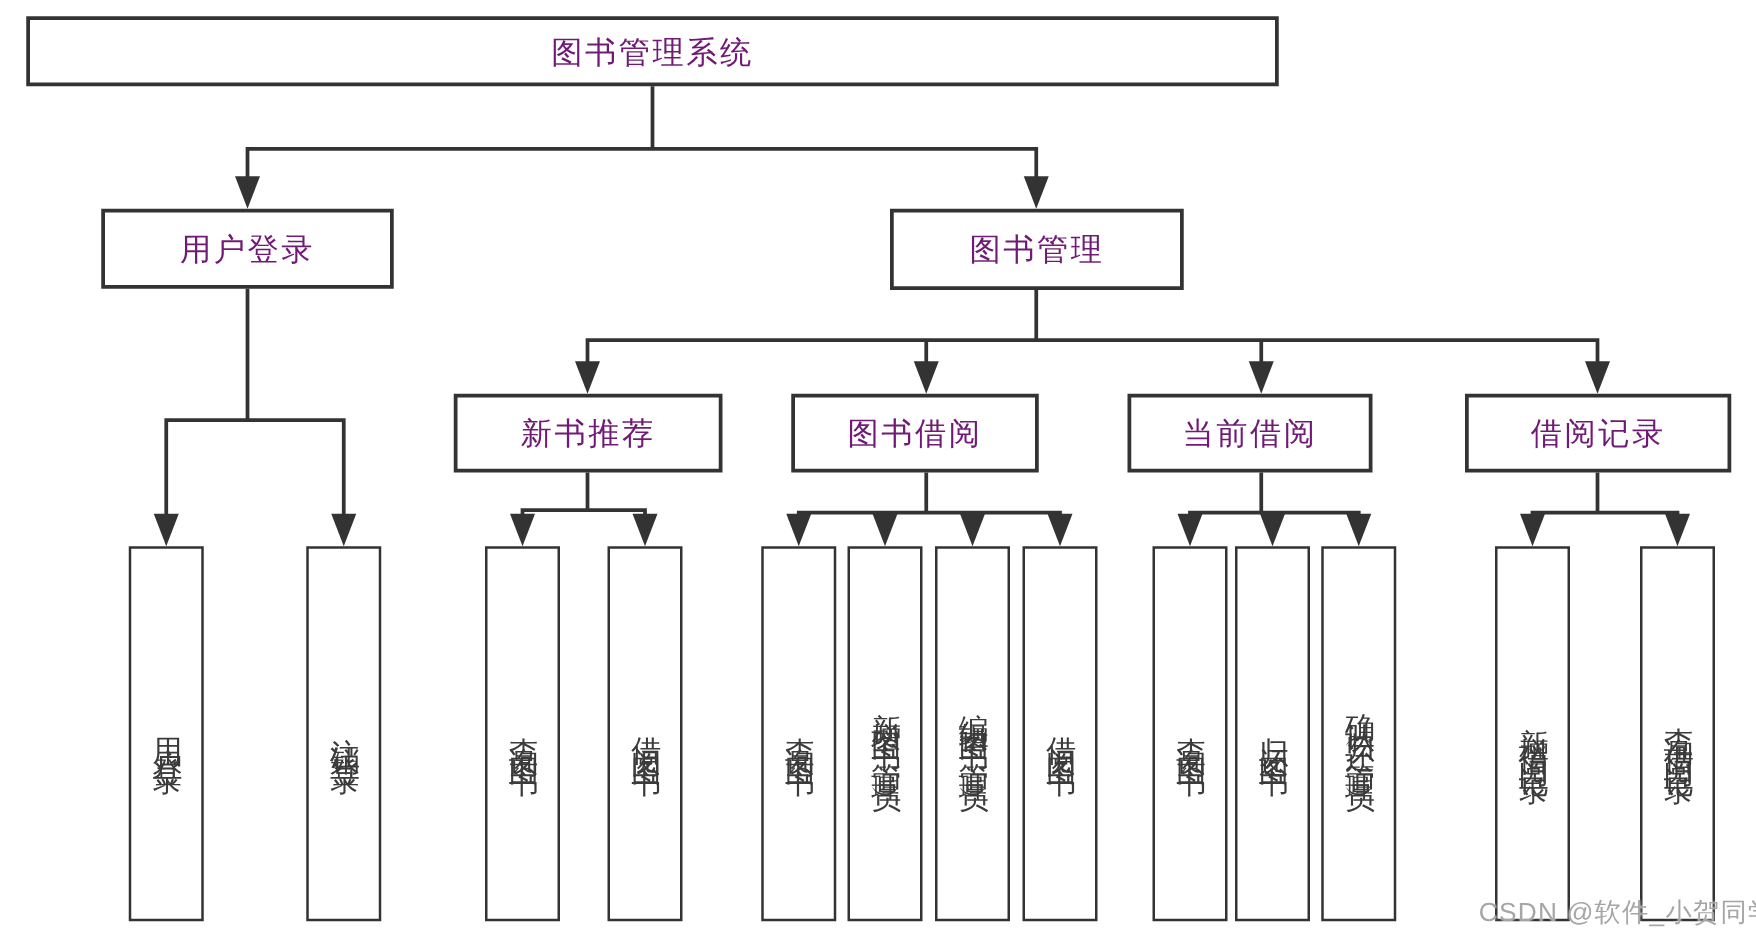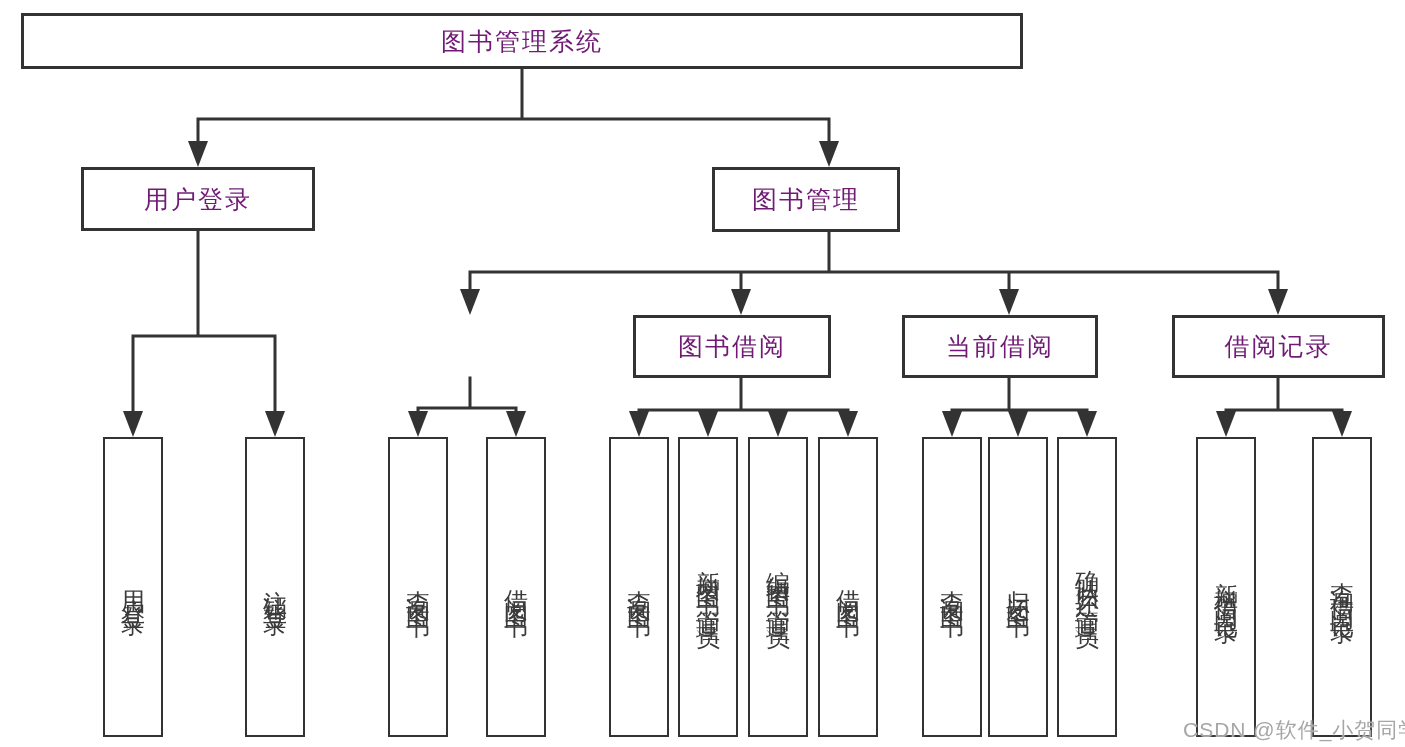--- a/index.html
+++ b/index.html
@@ -110,22 +110,23 @@
       <path d="M1008,411 h20 L1018,437 Z"></path>
       <path d="M1077,411 h20 L1087,437 Z"></path>
       <path d="M1216,411 h20 L1226,437 Z"></path>
       <path d="M1332,411 h20 L1342,437 Z"></path>
     </g>
   </svg>
 
   <div class="node" style="left:21px; top:13px; width:1002px; height:56px;">图书管理系统</div>
 
   <div class="node" style="left:81px; top:167px; width:234px; height:64px;">用户登录</div>
-  <div class="node" style="left:712px; top:167px; width:188px; height:65px;">图书管理</div>
+  <div class="node" style="left:712px; top:167px; width:235px; height:65px;">图书管理</div>
 
+  <div class="node" style="left:363px; top:315px; width:215px; height:63px;">新书推荐</div>
   <div class="node" style="left:633px; top:315px; width:198px; height:63px;">图书借阅</div>
   <div class="node" style="left:902px; top:315px; width:196px; height:63px;">当前借阅</div>
   <div class="node" style="left:1172px; top:315px; width:213px; height:63px;">借阅记录</div>
 
   <div class="leaf" style="left:103px;">
     <span class="vtext">用户登录</span>
   </div>
   <div class="leaf" style="left:245px;">
     <span class="vtext">注销登录</span>
   </div>

